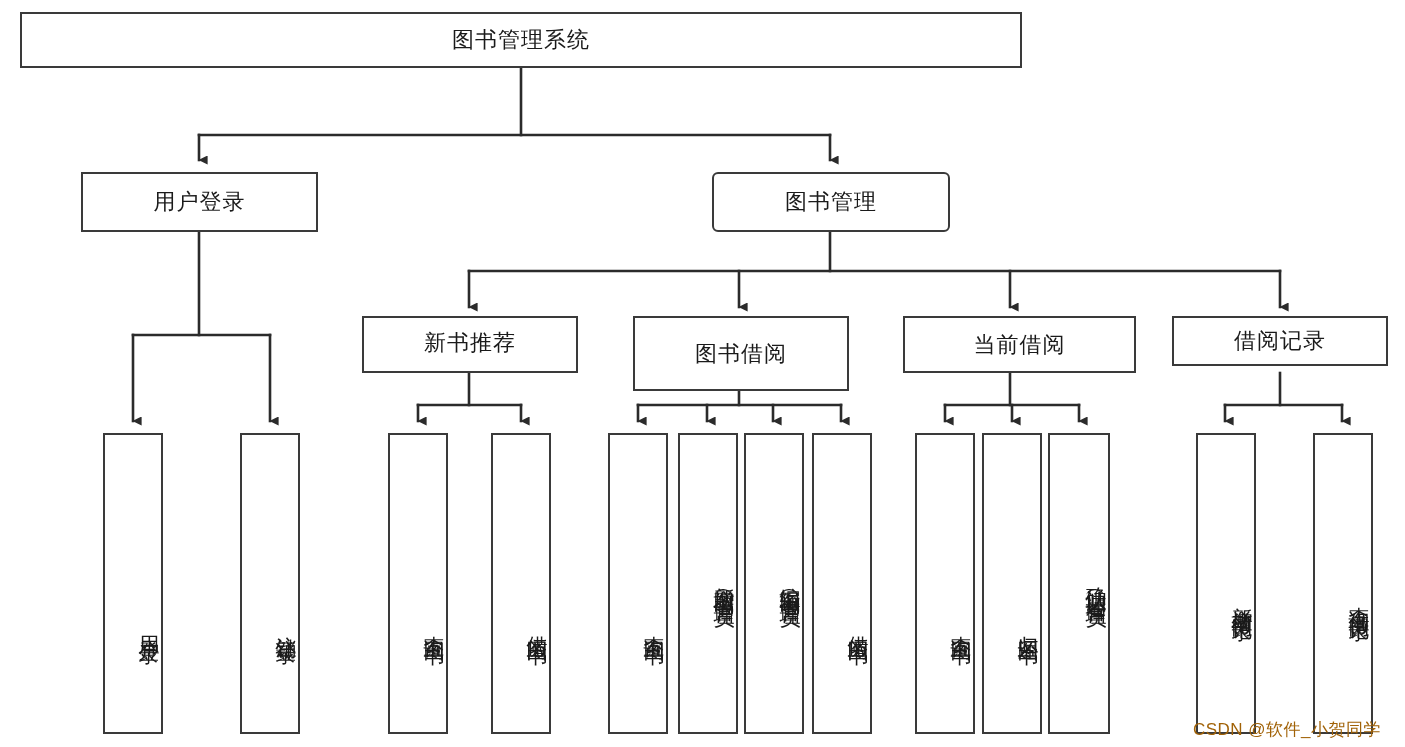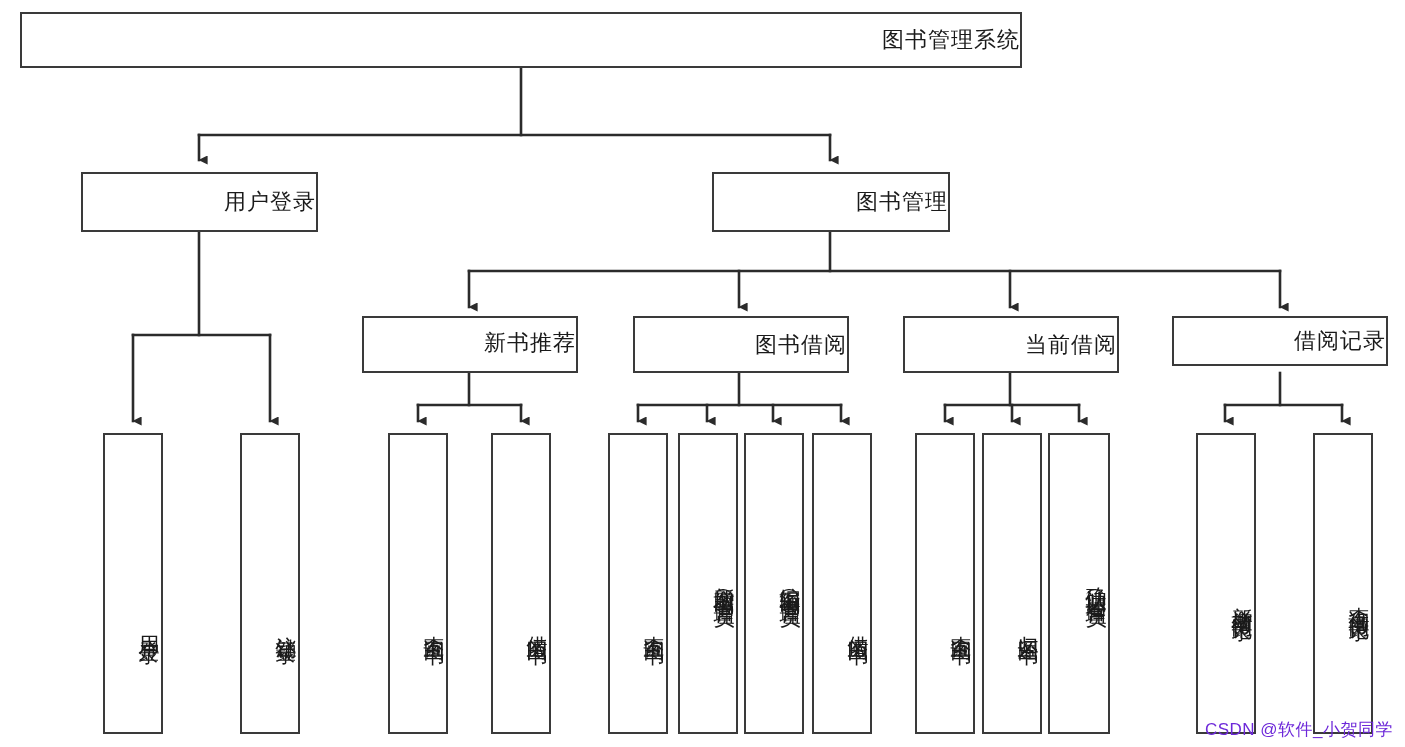--- a/index.html
+++ b/index.html
@@ -25,21 +25,21 @@
     width: 1405px;
     height: 747px;
   }
   .node {
     position: absolute;
     box-sizing: border-box;
     background: #ffffff;
     border: 2px solid #3a3a3a;
     display: flex;
     align-items: center;
-    justify-content: flex-end;
+    justify-content: center;
     color: #1a1a1a;
   }
   .node.horizontal {
     font-size: 22px;
     letter-spacing: 1px;
   }
   .node.vertical {
     writing-mode: vertical-rl;
     text-orientation: upright;
     font-size: 21px;
@@ -52,24 +52,24 @@
   .node .label {
     display: block;
     line-height: 1.18;
   }
   .node.vertical .label {
     writing-mode: vertical-rl;
     text-orientation: upright;
   }
   .watermark {
     position: absolute;
-    right: 12px;
+    right: 24px;
     bottom: 6px;
     font-size: 17px;
-    color: #6d28d9;
+    color: #a16207;
     letter-spacing: 0.5px;
     white-space: nowrap;
     user-select: none;
   }
 </style>
 </head>
 <body>
 
 <div id="canvas">
 
@@ -126,31 +126,31 @@
     </g>
   </svg>
 
   <div class="node horizontal" style="left:20px; top:12px; width:1002px; height:56px;">
     <span class="label">图书管理系统</span>
   </div>
 
   <div class="node horizontal" style="left:81px; top:172px; width:237px; height:60px;">
     <span class="label">用户登录</span>
   </div>
-  <div class="node horizontal" style="left:712px; top:172px; width:238px; height:60px;">
+  <div class="node horizontal" style="left:712px; top:172px; width:238px; height:60px;border-radius:6px;">
     <span class="label">图书管理</span>
   </div>
 
   <div class="node horizontal" style="left:362px; top:316px; width:216px; height:57px;font-family:Liberation Mono, monospace;">
     <span class="label">新书推荐</span>
   </div>
-  <div class="node horizontal" style="left:633px; top:316px; width:216px; height:57px;">
+  <div class="node horizontal" style="left:633px; top:316px; width:216px; height:75px;">
     <span class="label">图书借阅</span>
   </div>
-  <div class="node horizontal" style="left:903px; top:316px; width:216px; height:57px;">
+  <div class="node horizontal" style="left:903px; top:316px; width:233px; height:57px;">
     <span class="label">当前借阅</span>
   </div>
   <div class="node horizontal" style="left:1172px; top:316px; width:216px; height:50px;">
     <span class="label">借阅记录</span>
   </div>
 
   <div class="node vertical" style="left:103px; top:433px; width:60px; height:301px; padding-top:88px;">
     <span class="label">用户登录</span>
   </div>
   <div class="node vertical" style="left:240px; top:433px; width:60px; height:301px; padding-top:88px;">

